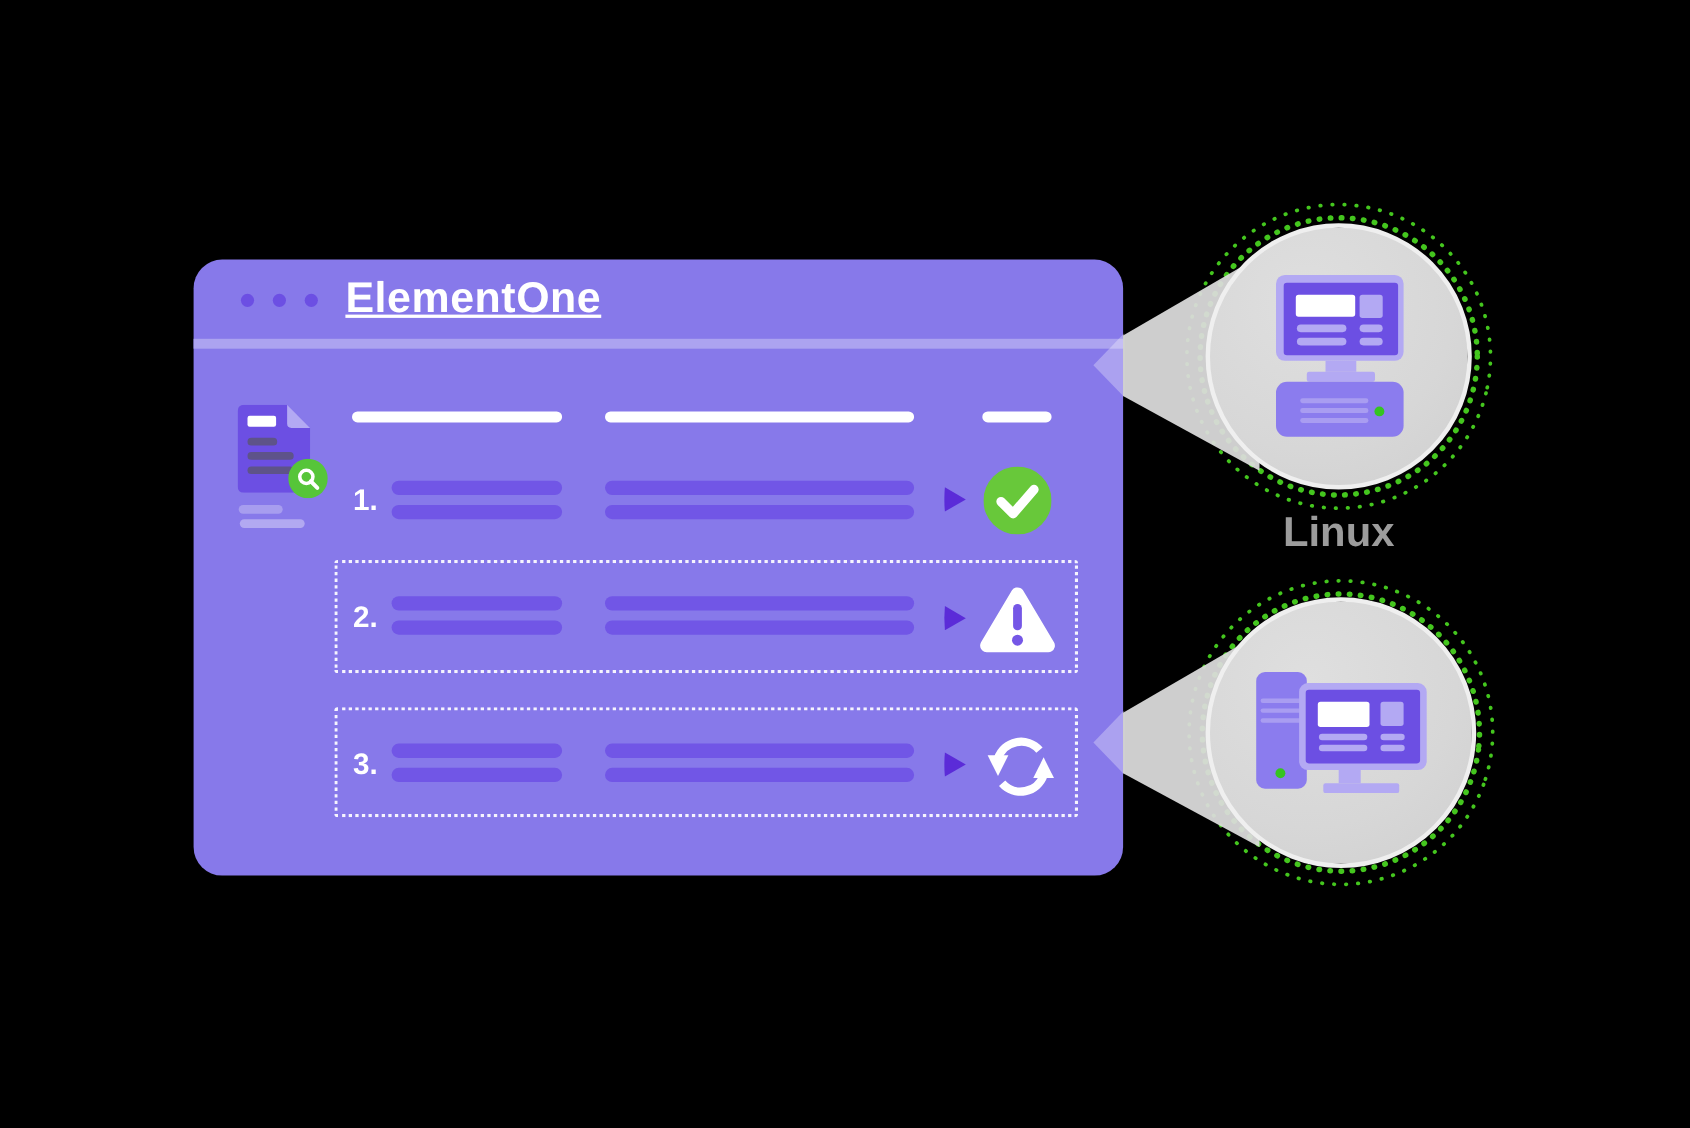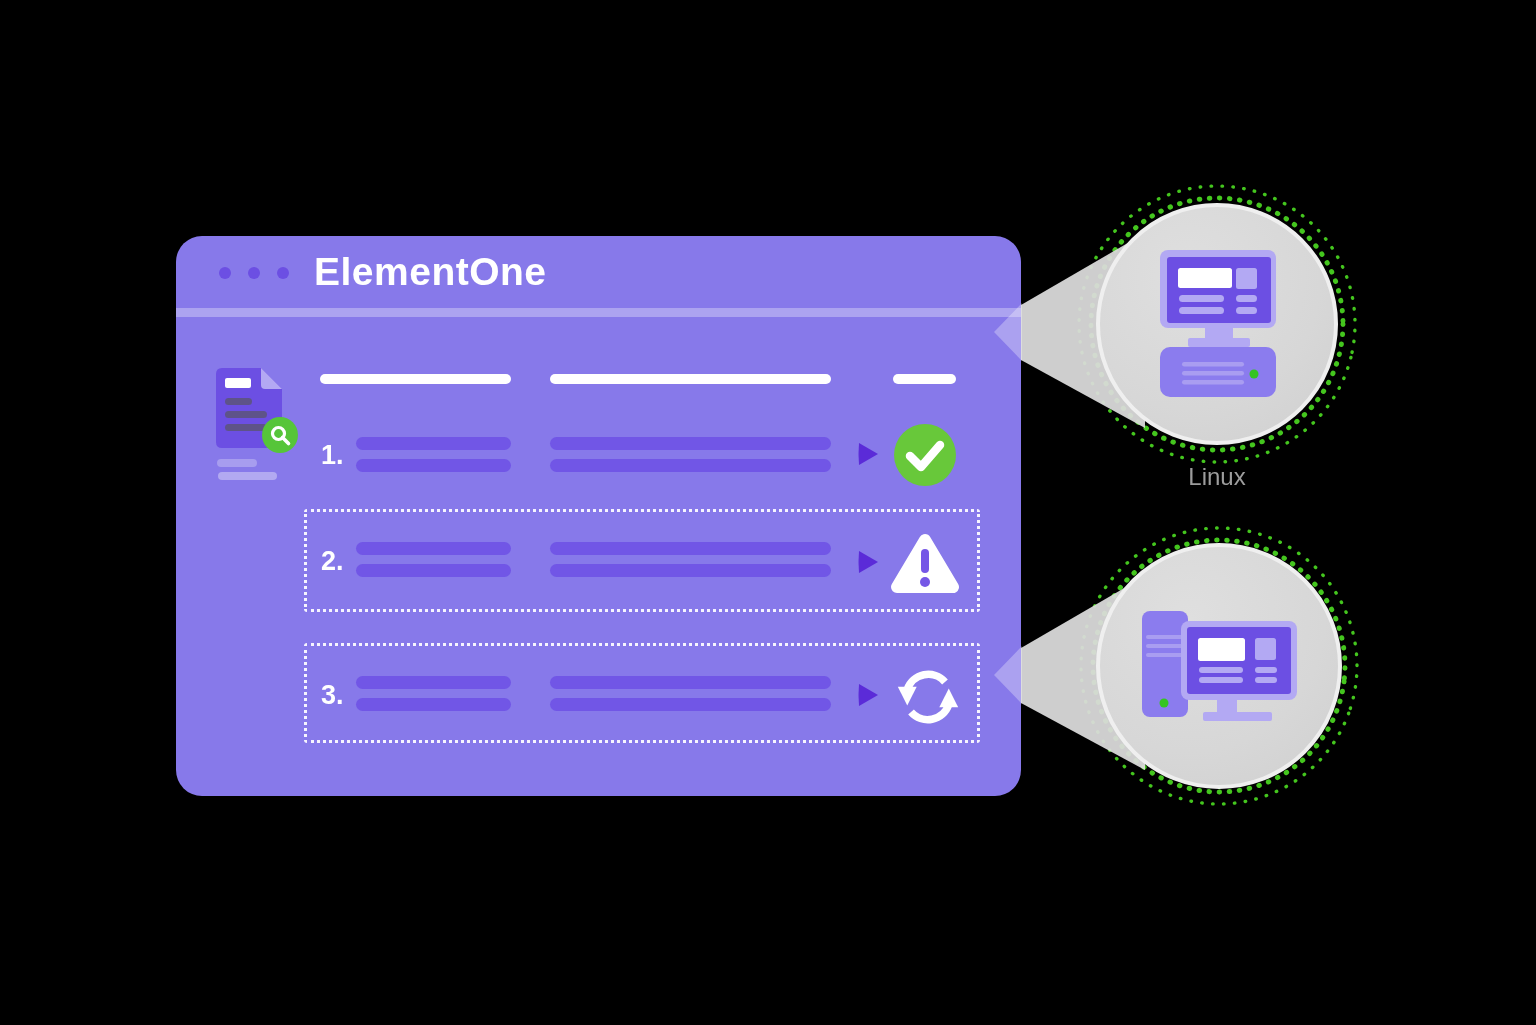--- a/index.html
+++ b/index.html
@@ -4,39 +4,39 @@
 <style>
   html,body{margin:0;padding:0;background:#000;}
   #stage{position:relative;width:1536px;height:1025px;background:#000;overflow:hidden;
          font-family:"Liberation Sans",sans-serif;}
   
   .app-window{position:absolute;left:176px;top:236px;width:845px;height:560px;
               background:var(--window-purple,#8779EA);border-radius:26px;}
   .win-dot{position:absolute;width:12px;height:12px;border-radius:50%;
            background:var(--deep-purple,#6C4FE3);top:31px;}
   .app-title{position:absolute;left:138px;top:14px;font-size:39px;font-weight:bold;
-             color:#fff;letter-spacing:.5px;}
+             color:#fff;letter-spacing:.5px;text-decoration:underline;}
   .separator{position:absolute;left:0;top:72px;width:100%;height:9px;
              background:var(--separator-purple,#ACA3F0);}
   
   .hbar{position:absolute;height:10px;border-radius:5px;background:#fff;top:138px;}
   .rbar{position:absolute;height:13px;border-radius:6.5px;background:var(--bar-purple,#7156E6);}
   .caption-bar{position:absolute;height:8px;border-radius:4px;}
   .step-number{position:absolute;left:145px;width:40px;font-size:27px;font-weight:bold;color:#fff;}
   .fwd-arrow{position:absolute;left:682px;width:21px;height:24px;}
   .dashed-box{position:absolute;left:128px;width:676px;border:3px dotted rgba(255,255,255,.92);
               border-radius:3px;box-sizing:border-box;}
   .status-icon{position:absolute;}
   
   .ring{position:absolute;}
   .platform-circle{position:absolute;border:4px solid #EFEFEF;border-radius:50%;
         background:radial-gradient(circle at 38% 30%, #DFDFDF 0%, var(--circle-gray,#D7D7D7) 60%, #CFCFCF 100%);}
   .computer{position:absolute;}
-  .platform-label{position:absolute;width:250px;text-align:center;font-size:24px;
-                  font-weight:normal;color:var(--label-gray,#9C9C9C);}
+  .platform-label{position:absolute;width:250px;text-align:center;font-size:38px;
+                  font-weight:bold;color:var(--label-gray,#9C9C9C);}
   
   .f-deep{fill:var(--deep-purple,#6C4FE3);}
   .f-light{fill:var(--light-purple,#B3A9F3);}
   .f-mid{fill:var(--mid-purple,#8B7CEE);}
   .f-line{fill:var(--line-purple,#A99DF1);}
   .f-white{fill:#fff;}
   .f-arrow{fill:var(--arrow-purple,#5B2BD8);}
   .f-green{fill:var(--success-green,#68C83A);}
   .f-badge{fill:var(--badge-green,#56C539);}
   .f-dot{fill:var(--dot-green,#35C421);}

